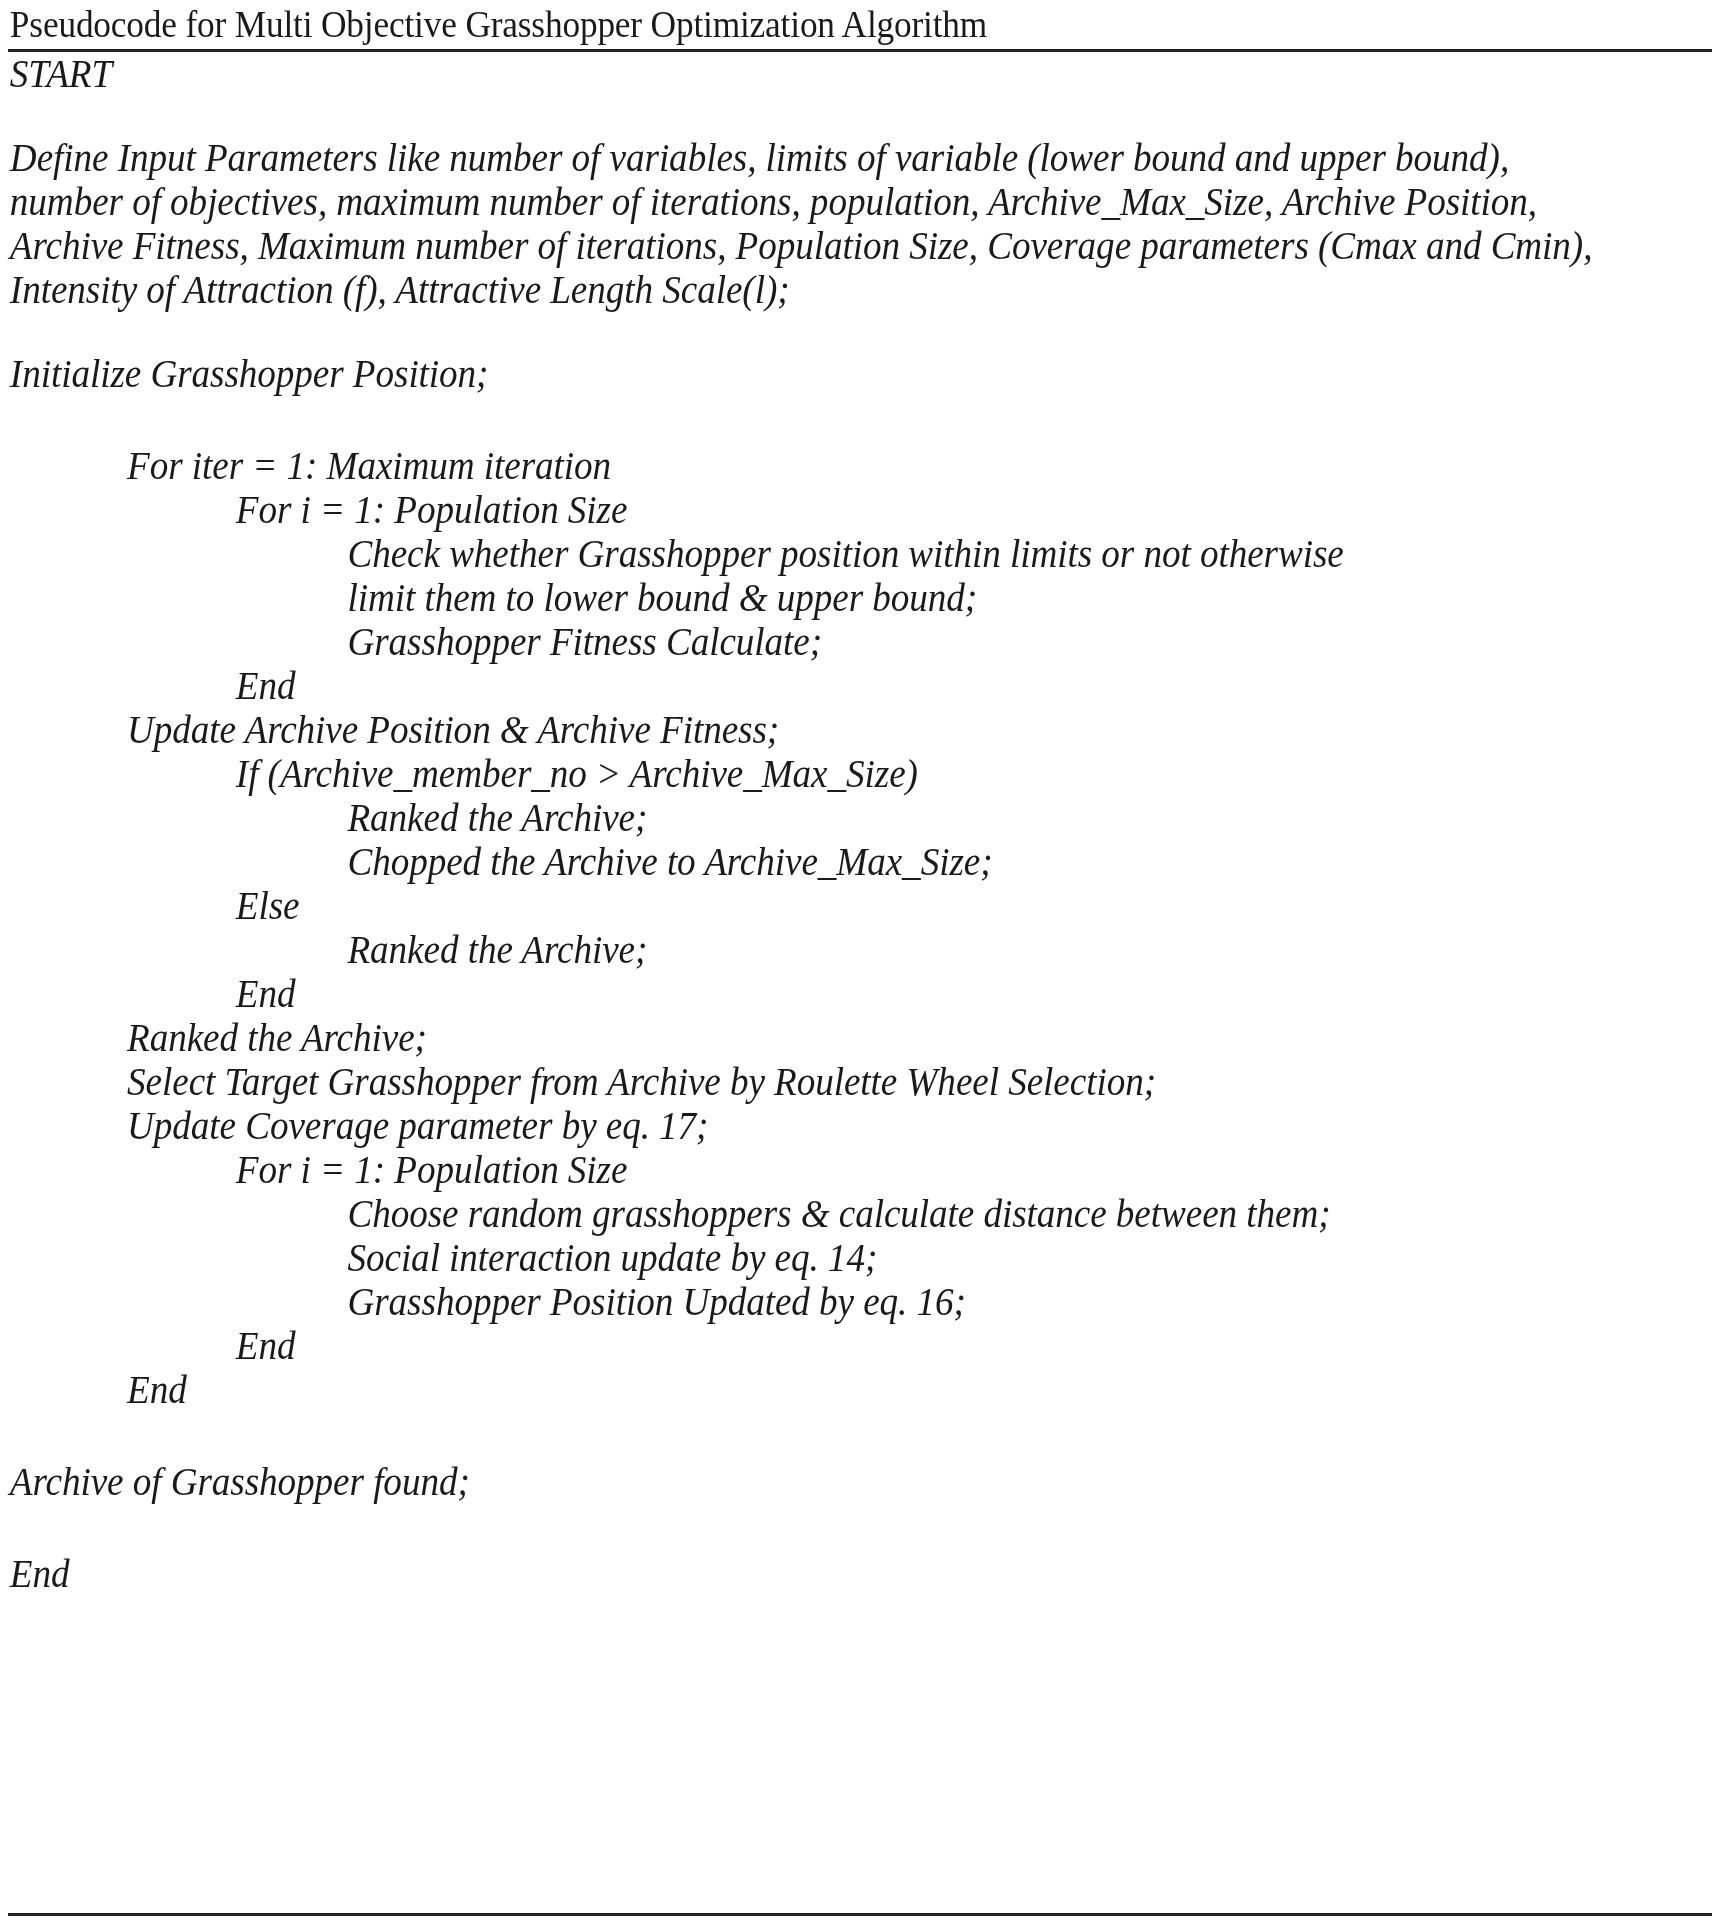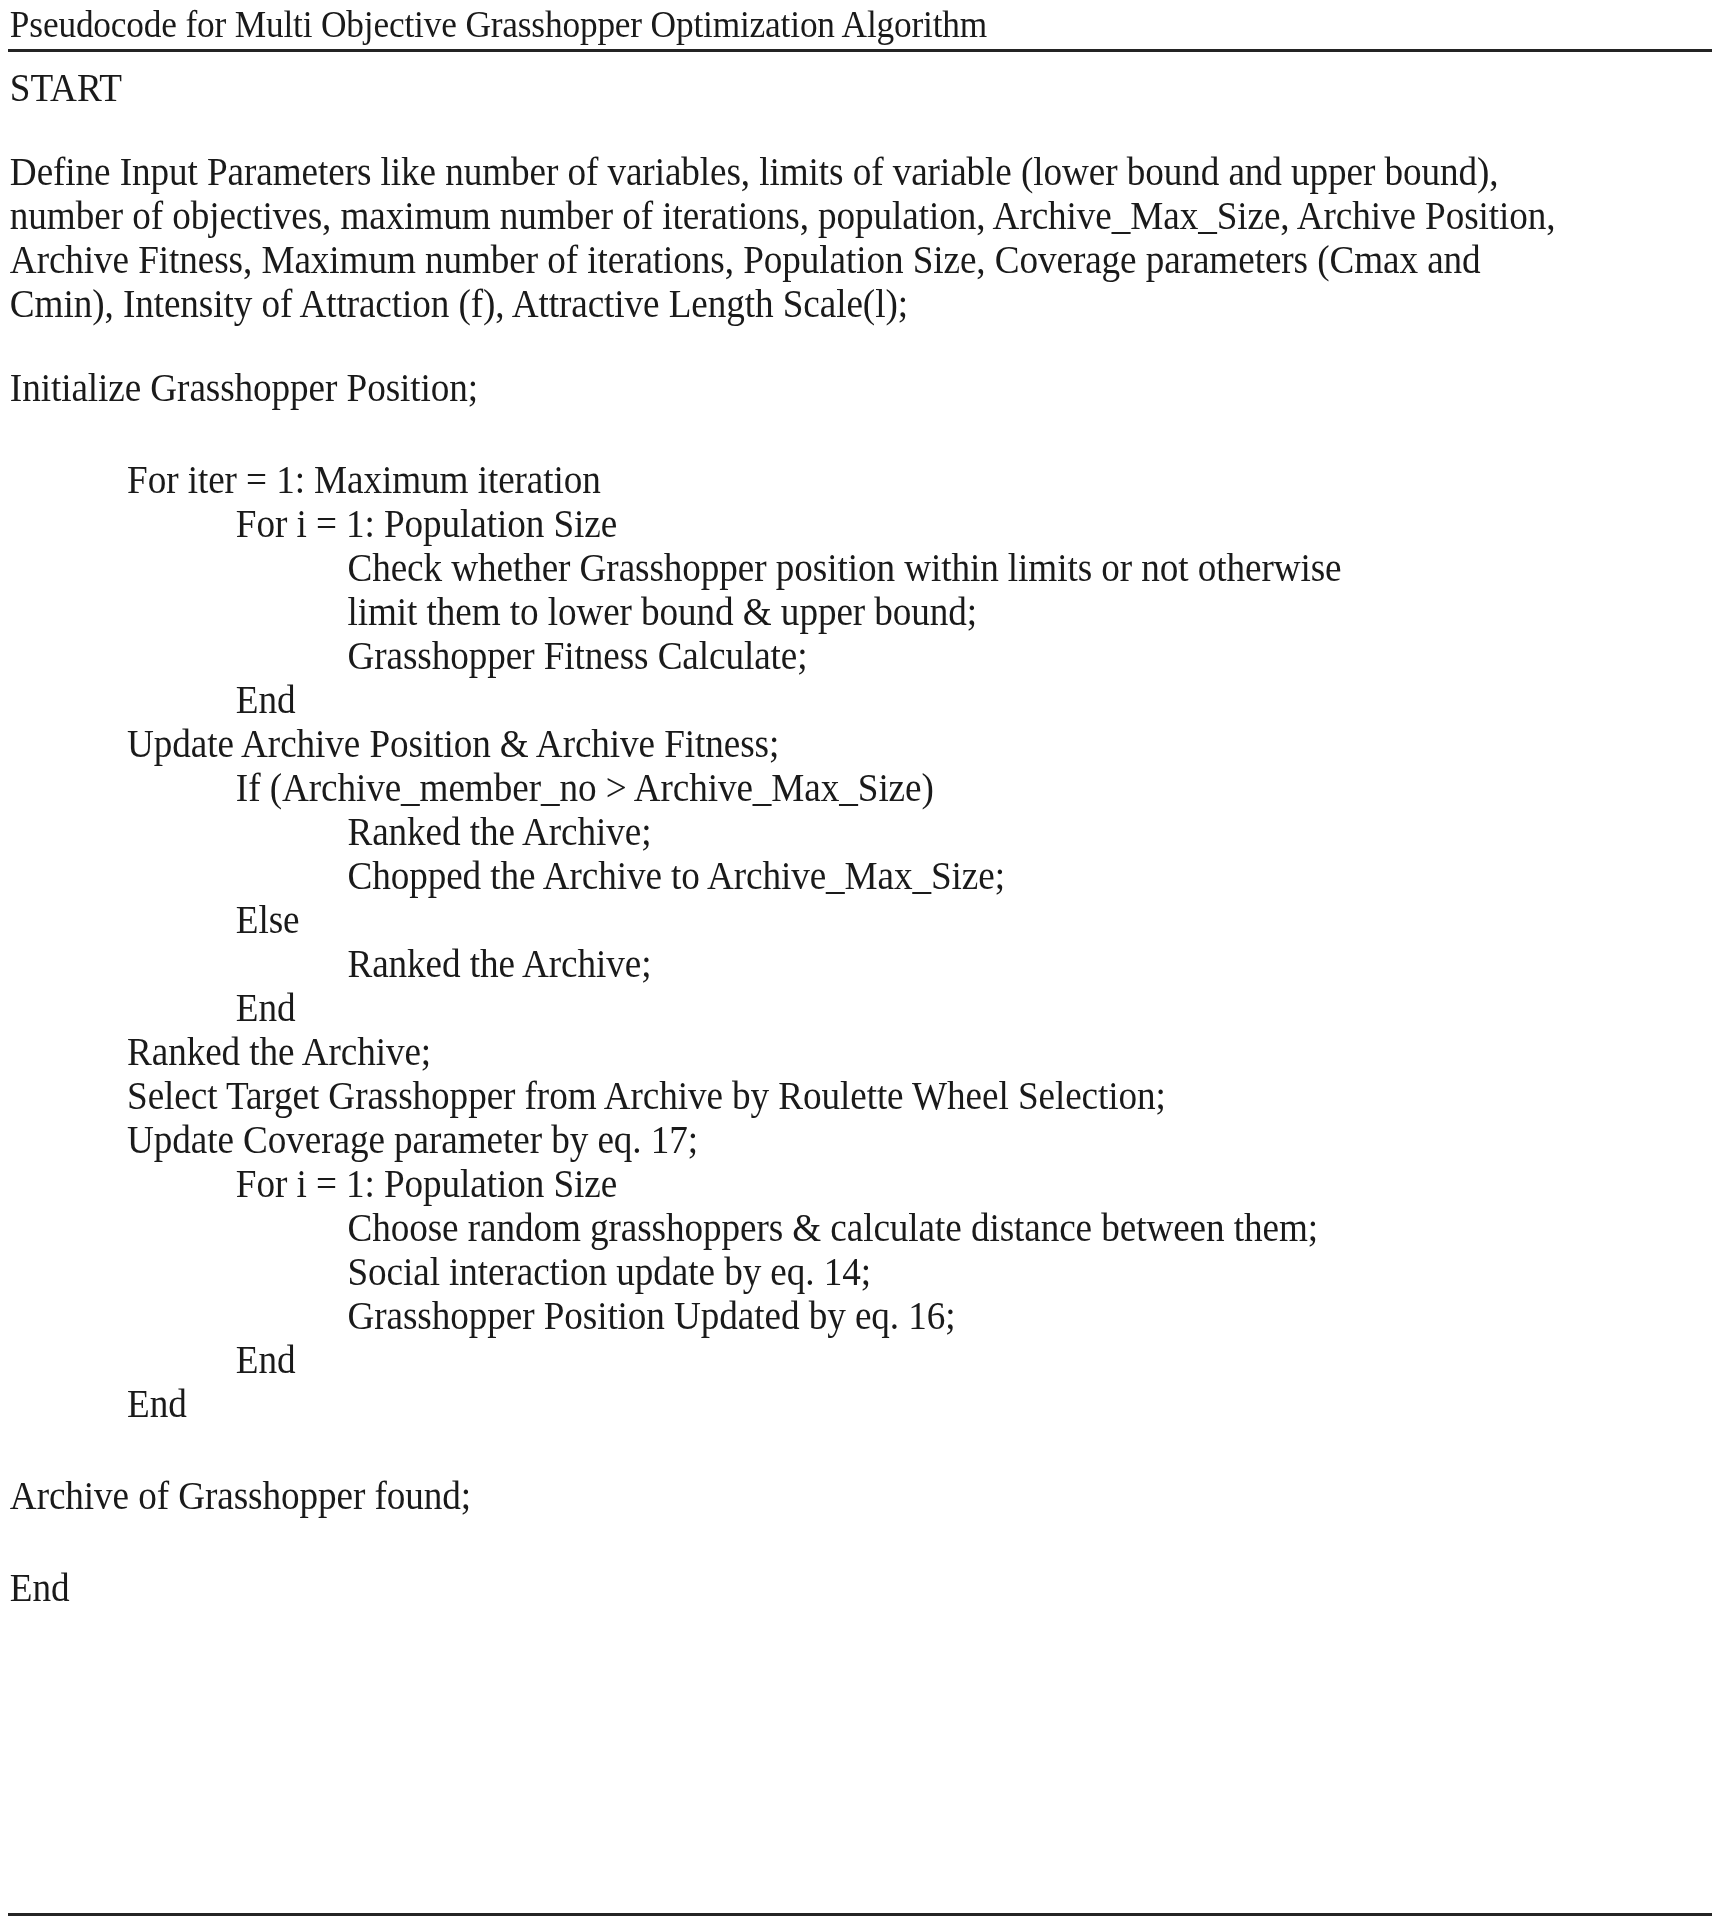--- a/index.html
+++ b/index.html
@@ -40,21 +40,21 @@
     width: 1704px;
   }
   .rule.bottom {
     position: absolute;
     left: 8px;
     bottom: 6px;
     border-top-width: 3px;
   }
   
   .code {
-    padding-top: 14px;
+    font-style: italic;
   }
   .line {
     font-size: 40px;
     line-height: 44px;
     white-space: pre;
     transform: scaleX(0.93);
     transform-origin: left center;
     letter-spacing: -0.1px;
   }
   .line.wrap {

